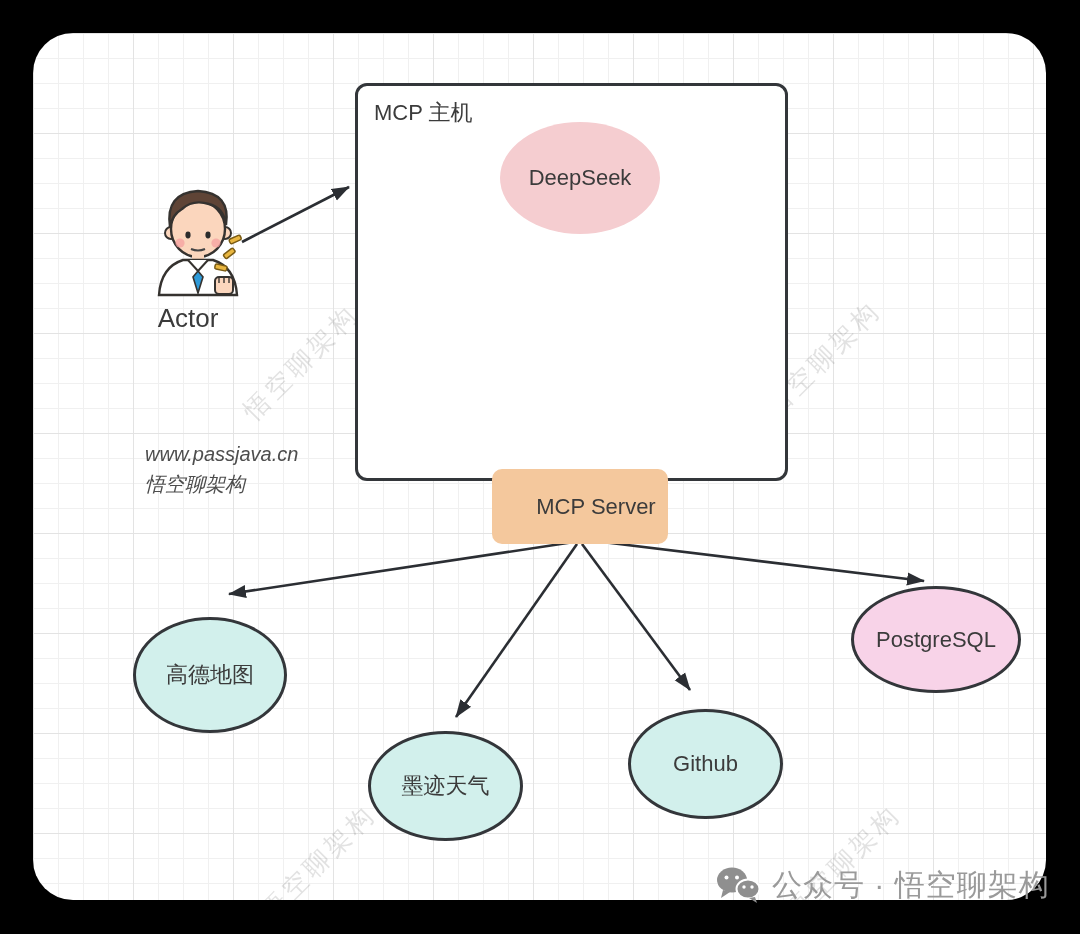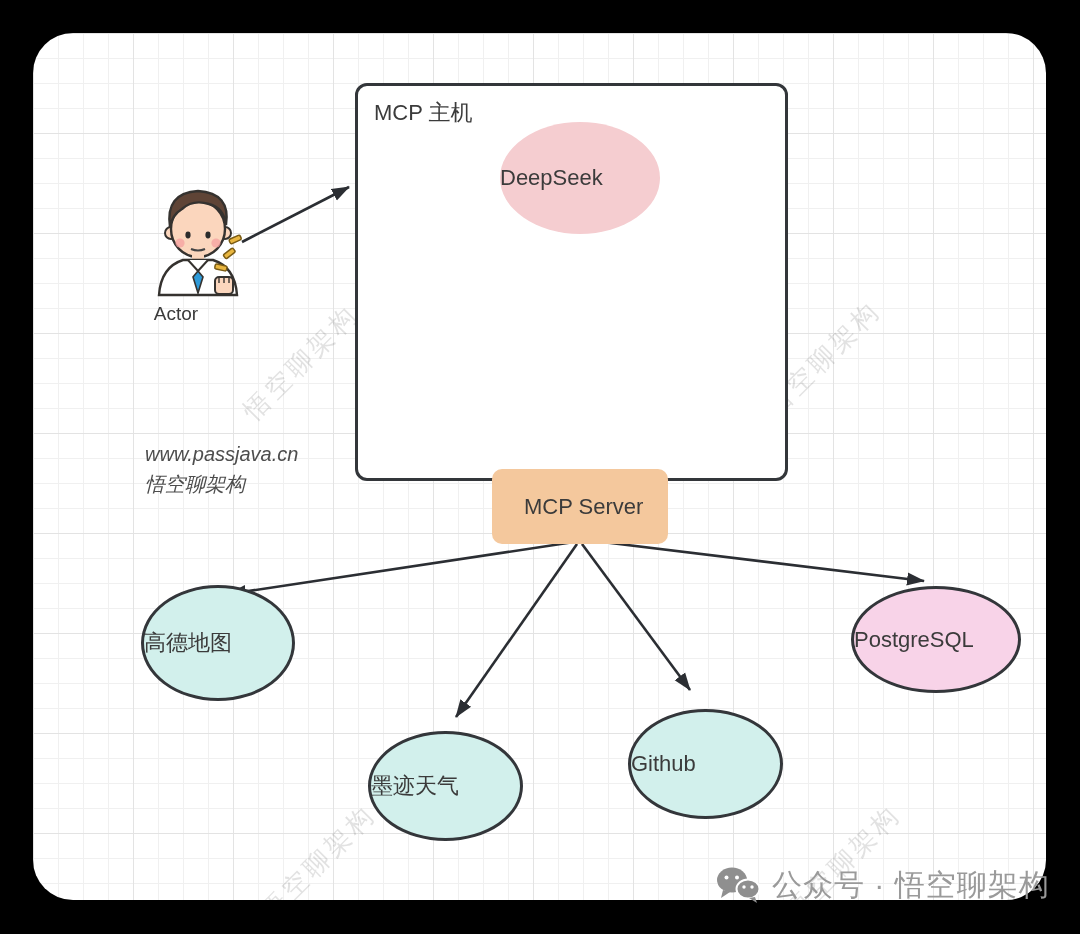--- a/index.html
+++ b/index.html
@@ -15,44 +15,44 @@
       linear-gradient(to right, #e3e3e3 1px, transparent 1px),
       linear-gradient(to bottom, #e3e3e3 1px, transparent 1px),
       linear-gradient(to right, #f0f0f0 1px, transparent 1px),
       linear-gradient(to bottom, #f0f0f0 1px, transparent 1px);
     background-size:100px 100px,100px 100px,25px 25px,25px 25px;
     border-radius:40px;
     overflow:hidden;
     box-shadow:0 14px 26px rgba(0,0,0,.55);
   }
 
-  .node { position:absolute; display:flex; align-items:center; 
+  .node { position:absolute; display:flex; align-items:center; justify-content:center;
     font-size:22px; color:#3b3b3b; text-align:center; }
 
   .host-box { left:322px; top:50px; width:433px; height:398px;
     background:#ffffff; border:3px solid #33363a; border-radius:12px;
     justify-content:flex-start; align-items:flex-start; }
   .host-title { position:absolute; left:16px; top:12px; font-size:22px; color:#3b3b3b; }
 
   .deepseek { left:467px; top:89px; width:160px; height:112px; border-radius:50%; }
   .mcp-client { left:459px; top:253px; width:176px; height:81px; border-radius:8px; }
   .mcp-server { left:459px; top:436px; width:176px; height:75px; border-radius:10px;padding-left:32px; }
 
   .tool { border:3px solid #33363a; border-radius:50%; }
-  .amap { left:100px; top:552px; width:154px; height:116px;margin-left:8px; }
+  .amap { left:100px; top:584px; width:154px; height:116px; }
   .moji { left:335px; top:698px; width:155px; height:110px; }
   .github { left:595px; top:676px; width:155px; height:110px; }
   .postgres { left:818px; top:553px; width:170px; height:107px; }
 
   .arrows { position:absolute; left:0; top:0; width:1013px; height:867px; pointer-events:none; }
   .arrows line { stroke:#2b2e33; stroke-width:2.6px; }
 
   .actor-figure { position:absolute; left:116px; top:150px; width:100px; height:122px; }
-  .actor-label { position:absolute; left:79px; top:270px; width:128px; text-align:center;
-    font-size:19px; color:#3b3b3b; }
+  .actor-label { position:absolute; left:91px; top:270px; width:128px; text-align:center;
+    font-size:26px; color:#3b3b3b; }
 
   .center-mark { position:absolute; left:112px; top:406px; width:250px; text-align:left;
     font-size:20px; line-height:30px; color:#4d4d4d;font-style:italic; }
 
   .wm { position:absolute; white-space:nowrap; font-size:26px; letter-spacing:4px;
     color:rgba(51,51,51,.14); transform:rotate(-45deg); }
   .wm1 { left:193px; top:312px; }
   .wm2 { left:715px; top:308px; }
   .wm3 { left:210px; top:812px; }
   .wm4 { left:735px; top:812px; }

